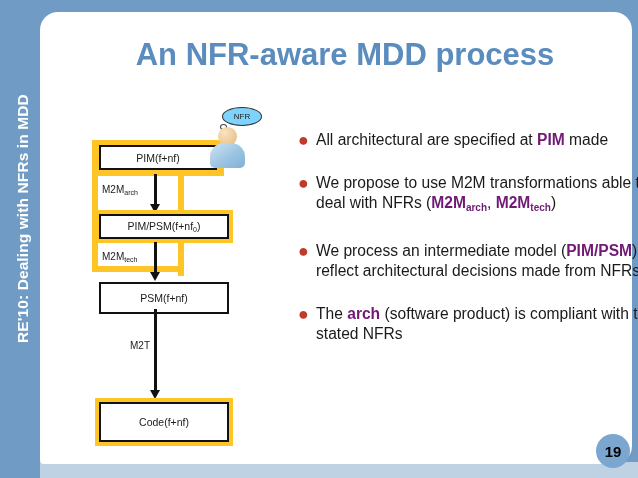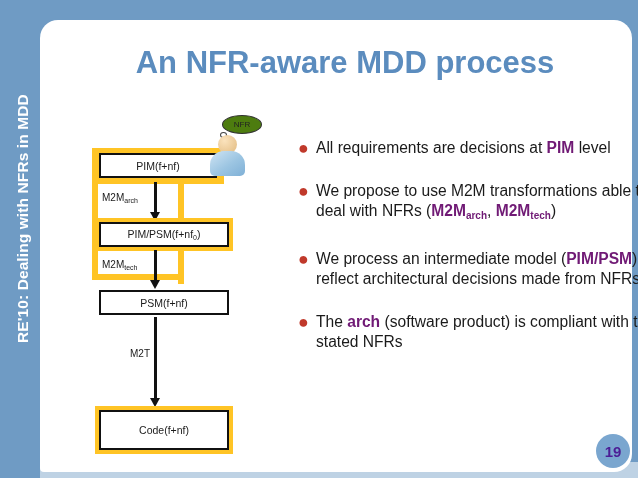--- a/index.html
+++ b/index.html
@@ -12,21 +12,21 @@
   #sidebar-label{
     position:absolute;left:-132px;top:168px;width:310px;height:40px;
     transform:rotate(-90deg);
     color:#ffffff;font-weight:bold;font-size:15.5px;letter-spacing:.1px;
     display:flex;align-items:center;justify-content:flex-start;
     white-space:nowrap;
   }
 
   
   #panel{
-    position:absolute;left:40px;top:20px;width:592px;height:452px;
+    position:absolute;left:40px;top:12px;width:592px;height:452px;
     background:#ffffff;border-radius:18px 18px 18px 4px;
   }
 
   
   #bottom-strip{position:absolute;left:40px;top:462px;width:598px;height:16px;background:#bed2e4;}
 
   #title{
     position:absolute;left:45px;top:24px;width:520px;
     color:#5b8cbe;font-size:31px;font-weight:bold;line-height:38px;
     text-align:center;white-space:nowrap;
@@ -48,42 +48,42 @@
   .arrowhead{
     position:absolute;width:0;height:0;
     border-left:5.5px solid transparent;border-right:5.5px solid transparent;
     border-top:9px solid #111111;
   }
 
   
   #person{position:absolute;left:118px;top:15px;width:42px;height:52px;}
   #bubble{
     position:absolute;left:16px;top:-4px;width:38px;height:17px;
-    border:1.4px solid #333;border-radius:50%;background:#4d7c0f;
+    border:1.4px solid #333;border-radius:50%;background:#7dd3fc;
     display:flex;align-items:center;justify-content:center;
     font-size:8px;color:#222;
   }
   #bubble-dot1{position:absolute;left:14px;top:13px;width:5px;height:4px;border:1.2px solid #444;border-radius:50%;background:#fff;}
   #head{position:absolute;left:12px;top:16px;width:19px;height:19px;border-radius:50%;
         background:radial-gradient(circle at 35% 30%,#fbe3bd,#e0b97e);}
   #body{position:absolute;left:4px;top:32px;width:35px;height:25px;border-radius:14px 14px 5px 5px;
         background:linear-gradient(145deg,#cfe4f3 0%,#9cc5e2 55%,#7fb0d6 100%);}
 
   
   #bullets{position:absolute;left:258px;top:118px;width:360px;}
   .bullet{display:flex;margin-bottom:22px;}
   .dot{color:#c0392b;font-size:18px;line-height:20px;width:18px;flex:0 0 18px;}
   .btext{font-size:15.6px;line-height:20.5px;color:#1a1a1a;}
   .hl{color:#701a75;font-weight:bold;}
   .hl .sb{font-size:10px;vertical-align:-3px;font-weight:bold;}
 
   
   #pagenum{
     position:absolute;left:596px;top:434px;width:34px;height:34px;border-radius:50%;
-    background:#7aa6cf;color:#4c1d95;font-size:15px;font-weight:bold;
+    background:#7aa6cf;color:#000000;font-size:15px;font-weight:bold;
     display:flex;align-items:center;justify-content:center;
   }
 </style>
 </head>
 <body>
 
 <div id="slide">
 
   <div id="sidebar">
     <div id="sidebar-label">RE'10: Dealing with NFRs in MDD</div>
@@ -126,42 +126,42 @@
       <div class="box ybox" style="left:11px;top:118px;width:130px;height:25px;">
         <span><span>PIM/PSM(f+nf</span><span class="sub">0</span><span>)</span></span>
       </div>
 
       <div class="arrow" style="left:66px;top:146px;height:34px;"></div>
       <div class="arrowhead" style="left:62px;top:176px;"></div>
       <div class="edgelabel" style="left:14px;top:155px;">
         <span>M2M</span><span class="sub">tech</span>
       </div>
 
-      <div class="box" style="left:11px;top:186px;width:130px;height:25px;">
+      <div class="box" style="left:11px;top:186px;width:130px;height:32px;">
         <span>PSM(f+nf)</span>
       </div>
 
       <div class="arrow" style="left:66px;top:213px;height:85px;"></div>
       <div class="arrowhead" style="left:62px;top:294px;"></div>
       <div class="edgelabel" style="left:14px;top:244px;padding-left:28px;">
         <span>M2T</span>
       </div>
 
       <div class="box ybox" style="left:11px;top:306px;width:130px;height:40px;">
         <span>Code(f+nf)</span>
       </div>
 
     </div>
 
     <div id="bullets">
 
       <div class="bullet">
         <div class="dot">●</div>
         <div class="btext">
-          <span>All requirements are decisions at </span><span class="hl">PIM</span><span> level</span>
+          <span>All architectural are specified at </span><span class="hl">PIM</span><span> made</span>
         </div>
       </div>
 
       <div class="bullet">
         <div class="dot">●</div>
         <div class="btext">
           <span>We propose to use M2M transformations able to deal with NFRs (</span><span class="hl"><span>M2M</span><span class="sb">arch</span></span><span>, </span><span class="hl"><span>M2M</span><span class="sb">tech</span></span><span>)</span>
         </div>
       </div>
 

